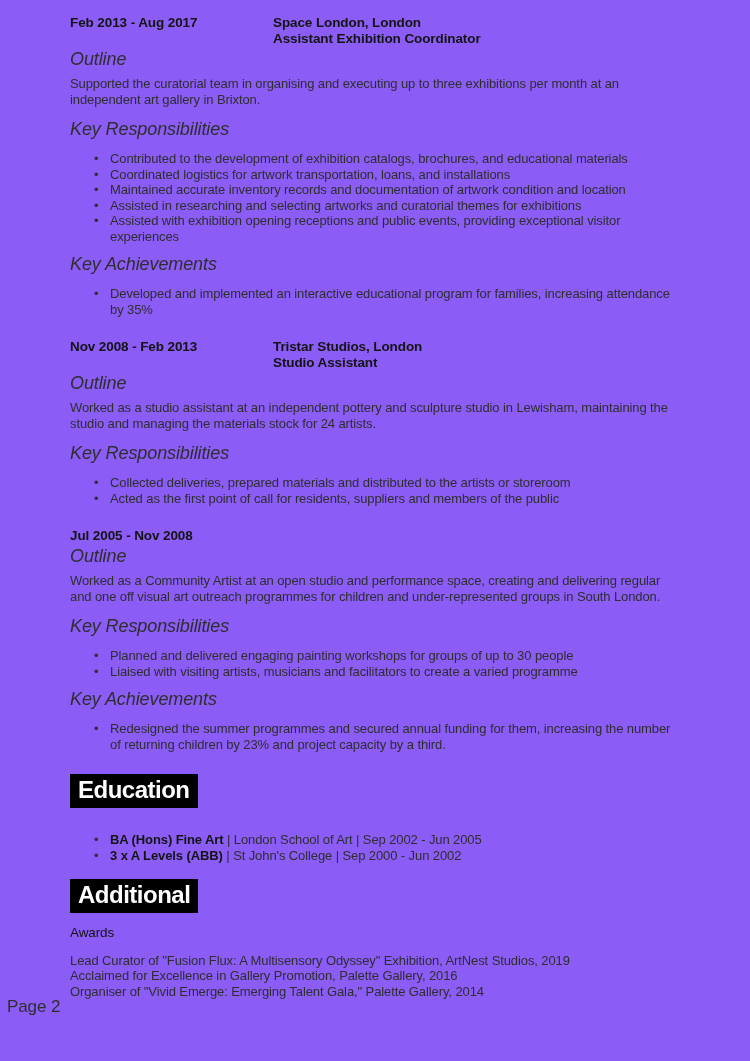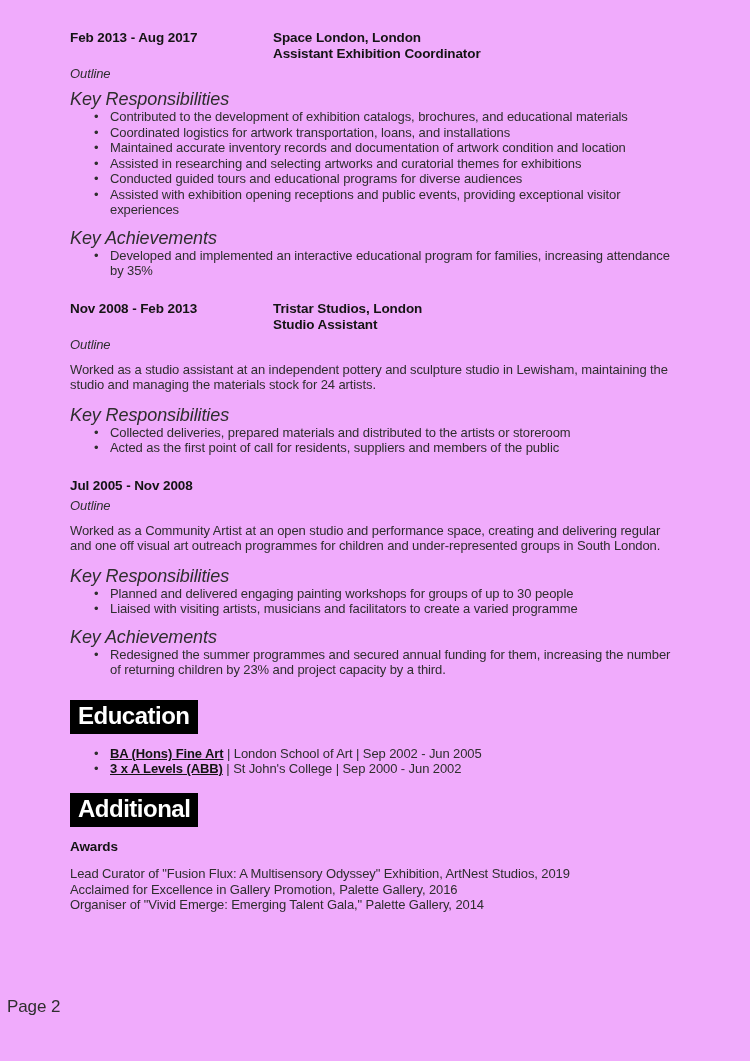--- a/index.html
+++ b/index.html
@@ -1,57 +1,57 @@
 <!DOCTYPE html>
 <html><head>
 <meta charset="utf-8">
 <style>
   html, body { margin: 0; padding: 0; background: #ffffff; }
   .page {
     position: relative;
     box-sizing: border-box;
     width: 750px;
     height: 1061px;
-    background: #f0abfc;
-    padding: 30px 70px 0 70px;
+    background: #8b5cf6;
+    padding: 15px 70px 0 70px;
     font-family: "Liberation Sans", sans-serif;
     font-size: 13px;
     line-height: 15.5px;
     color: #2e2e2e;
     letter-spacing: -0.1px;
     overflow: hidden;
   }
   .job { margin-bottom: 22px; }
   .job-header {
     display: flex;
     font-weight: bold;
     font-size: 13.5px;
     line-height: 16px;
     color: #141414;
     margin-bottom: 4px;
   }
   .job-dates { width: 203px; flex: none; }
   .label-italic {
     font-style: italic;
-    font-size: 13px;
+    font-size: 18px;
     line-height: 16px;
     color: #2e2e2e;
     margin: 0 0 9px 0;
   }
   .label-sub {
     font-style: italic;
     font-size: 18px;
     line-height: 16px;
     color: #2e2e2e;
     margin: 0;
   }
   .outline-text { margin: 0 0 14px 0; }
   ul.bullets {
     list-style: none;
-    margin: 2px 0 12px 0;
+    margin: 14px 0 12px 0;
     padding: 0;
   }
   ul.bullets li {
     position: relative;
     padding-left: 40px;
   }
   ul.bullets li::before {
     content: "\2022";
     position: absolute;
     left: 24px;
@@ -63,23 +63,23 @@
     background: #000000;
     color: #ffffff;
     font-weight: bold;
     font-size: 24px;
     line-height: 1;
     padding: 4px 8px 6px 8px;
     margin: 0 15px 10px 0;
     letter-spacing: -0.5px;
   }
   ul.bullets.edu { margin-bottom: 16px; }
-  ul.bullets.edu strong { color: #141414; text-decoration: underline; }
+  ul.bullets.edu strong { color: #141414; }
   .awards-heading {
-    font-weight: bold;
+    font-weight: normal;
     font-size: 13.5px;
     color: #141414;
     margin: 2px 0 12px 0;
   }
   .award-line { line-height: 15.5px; }
   .footer {
     position: absolute;
     top: 999px;
     left: 7px;
     width: 100%;
@@ -95,27 +95,27 @@
 
   <div class="job">
     <div class="job-header">
       <div class="job-dates">Feb 2013 - Aug 2017</div>
       <div class="job-titleblock">
         <div>Space London, London</div>
         <div>Assistant Exhibition Coordinator</div>
       </div>
     </div>
     <p class="label-italic">Outline</p>
+    <p class="outline-text">Supported the curatorial team in organising and executing up to three exhibitions per month at an independent art gallery in Brixton.</p>
     <p class="label-sub">Key Responsibilities</p>
     <ul class="bullets">
         <li>Contributed to the development of exhibition catalogs, brochures, and educational materials</li>
         <li>Coordinated logistics for artwork transportation, loans, and installations</li>
         <li>Maintained accurate inventory records and documentation of artwork condition and location</li>
         <li>Assisted in researching and selecting artworks and curatorial themes for exhibitions</li>
-        <li>Conducted guided tours and educational programs for diverse audiences</li>
         <li>Assisted with exhibition opening receptions and public events, providing exceptional visitor experiences</li>
       </ul>
     <p class="label-sub">Key Achievements</p>
     <ul class="bullets">
         <li>Developed and implemented an interactive educational program for families, increasing attendance by 35%</li>
       </ul>
   </div>
 
   <div class="job">
     <div class="job-header">

